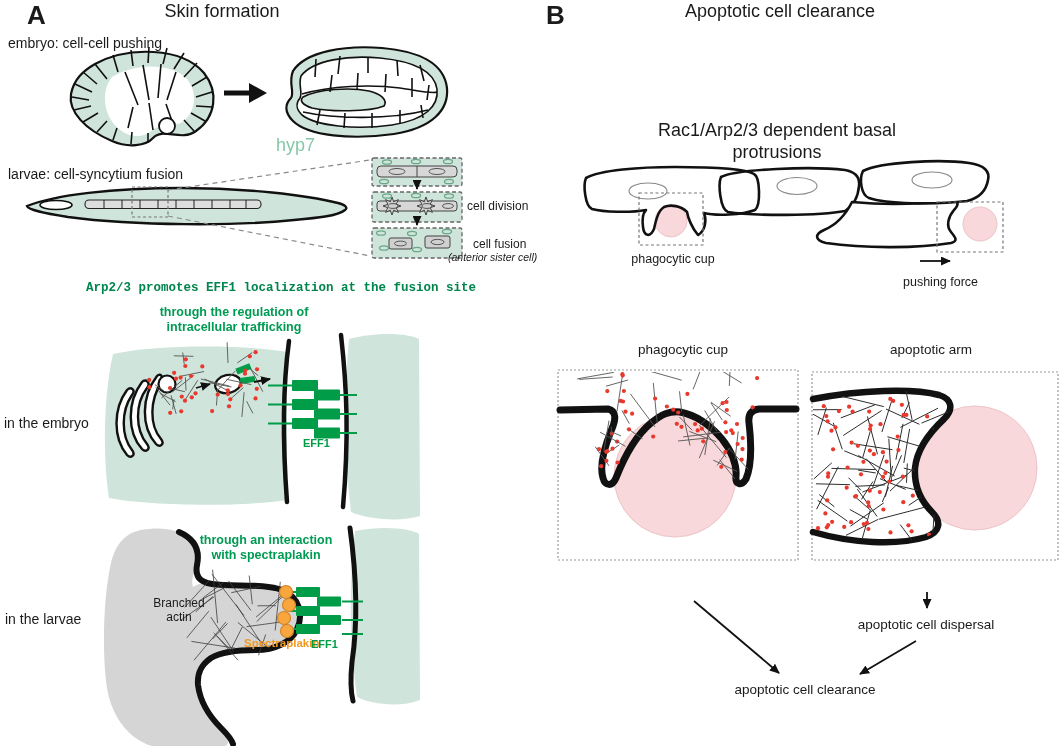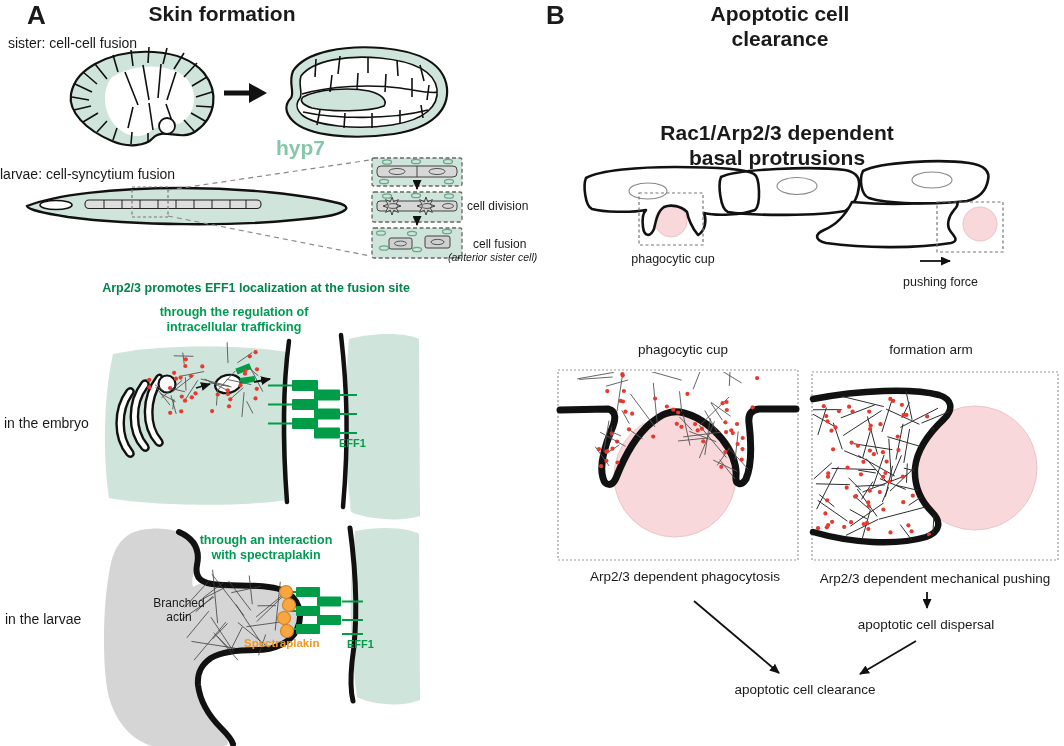--- a/index.html
+++ b/index.html
@@ -2,29 +2,29 @@
 <html style="--green_fill: #cfe4da; --green_text: #00854d; --mech_green: #009b52; --eff1_green: #009c48; --hyp7_green: #85c7a9; --orange: #f9a63e; --orange_text: #f2971f; --pink: #f8d8da; --red_dot: #e8392e; --gray_cell: #d5d5d5;"><head>
 <meta charset="utf-8">
 <style>
   html,body{margin:0;padding:0;background:#fff;}
   #fig{position:relative;width:1064px;height:746px;background:#fff;overflow:hidden;font-family:"Liberation Sans",sans-serif;}
   svg{position:absolute;left:0;top:0;}
   .lbl{position:absolute;color:#1a1a1a;line-height:1.2;font-family:"Liberation Sans",sans-serif;}
   .c{text-align:center;}
   .b{font-weight:bold;}
   .it{font-style:italic;}
-  .nw{white-space:nowrap;}
+  .nw{white-space:nowrap;font-family:Liberation Mono, monospace;}
   .f26{font-size:26px;}
-  .f15{font-size:21px;font-weight:bold;}
+  .f15{font-size:18px;}
   .f14{font-size:14px;}
   .f135{font-size:13.5px;}
   .f125{font-size:12.5px;}
   .f12{font-size:12px;}
   .f115{font-size:11.5px;}
-  .f11{font-size:11px;margin-left:36px;}
+  .f11{font-size:11px;}
   .f105{font-size:10.5px;}
   .greenT{color:var(--green_text,#00854d);}
   .greenM{color:var(--mech_green,#009b52);}
   .effT{color:var(--eff1_green,#009c48);}
   .hypT{color:var(--hyp7_green,#85c7a9);text-align:right;}
   .orgT{color:var(--orange_text,#f2971f);}
   .gfill{fill:var(--green_fill,#cfe4da);}
   .eff1{fill:var(--eff1_green,#009c48);}
   .eff1line{stroke:var(--eff1_green,#009c48);stroke-width:2.2;}
   .pinkc{fill:var(--pink,#f8d8da);stroke:#edc3c7;stroke-width:1;}
@@ -493,41 +493,39 @@
 
   <g>
     <line class="arrowline" x1="694" y1="601" x2="779" y2="673" marker-end="url(#ah)"></line>
     <line class="arrowline" stroke-width="2.4" x1="927" y1="592" x2="927" y2="608" marker-end="url(#ah)"></line>
     <line class="arrowline" x1="916" y1="641" x2="860" y2="674" marker-end="url(#ah)"></line>
   </g>
 </svg>
 
 <div class="lbl f26 b" style="left:27px;top:0px;">A</div>
 <div class="lbl f15 c" style="left:122px;top:1px;width:200px;">Skin formation</div>
-<div class="lbl f14" style="left:8px;top:35px;">sister: cell-cell fusion</div>
+<div class="lbl f14" style="left:8px;top:35px;">embryo: cell-cell pushing</div>
 <div class="lbl f15 hypT" style="left:276px;top:135px;">hyp7</div>
-<div class="lbl f14" style="left:0;top:166px;text-align:center;">larvae: cell-syncytium fusion</div>
+<div class="lbl f14" style="left:8px;top:166px;text-align:center;">larvae: cell-syncytium fusion</div>
 <div class="lbl f12" style="left:467px;top:199px;">cell division</div>
 <div class="lbl f12" style="left:473px;top:237px;">cell fusion</div>
 <div class="lbl f105 it" style="left:448px;top:251px;">(anterior sister cell)</div>
 <div class="lbl f125 b c nw greenT" style="left:86px;top:281px;width:340px;">Arp2/3 promotes EFF1 localization at the fusion site</div>
 <div class="lbl f125 b c greenM" style="left:152px;top:305px;width:164px;">through the regulation of intracellular trafficking</div>
 <div class="lbl f14" style="left:4px;top:415px;">in the embryo</div>
 <div class="lbl f11 b effT" style="left:303px;top:437px;">EFF1</div>
 <div class="lbl f125 b c greenM" style="left:191px;top:533px;width:150px;">through an interaction with spectraplakin</div>
 <div class="lbl f14" style="left:5px;top:611px;">in the larvae</div>
 <div class="lbl f12 c" style="left:122px;top:596px;width:66px;margin-left:24px;">Branched actin</div>
 <div class="lbl f115 b orgT" style="left:244px;top:637px;">Spectraplakin</div>
 <div class="lbl f11 b effT" style="left:311px;top:638px;">EFF1</div>
 
 <div class="lbl f26 b" style="left:546px;top:0px;">B</div>
 <div class="lbl f15 c" style="left:670px;top:1px;width:220px;">Apoptotic cell clearance</div>
 <div class="lbl f15 c" style="left:640px;top:120px;width:274px;">Rac1/Arp2/3 dependent basal protrusions</div>
 <div class="lbl f125 c" style="left:628px;top:252px;width:90px;">phagocytic cup</div>
 <div class="lbl f125" style="left:903px;top:267px;margin-top:8px;">pushing force</div>
 <div class="lbl f135 c" style="left:598px;top:342px;width:170px;">phagocytic cup</div>
-<div class="lbl f135 c" style="left:846px;top:342px;width:170px;">formation arm</div>
-<div class="lbl f135 c" style="left:565px;top:569px;width:240px;">Arp2/3 dependent phagocytosis</div>
-<div class="lbl f135 c" style="left:806px;top:571px;width:258px;">Arp2/3 dependent mechanical pushing</div>
+<div class="lbl f135 c" style="left:846px;top:342px;width:170px;">apoptotic arm</div>
 <div class="lbl f135 c" style="left:845px;top:617px;width:162px;">apoptotic cell dispersal</div>
 <div class="lbl f135 c" style="left:718px;top:682px;width:174px;">apoptotic cell clearance</div>
 
 </div>
 
 </body></html>

